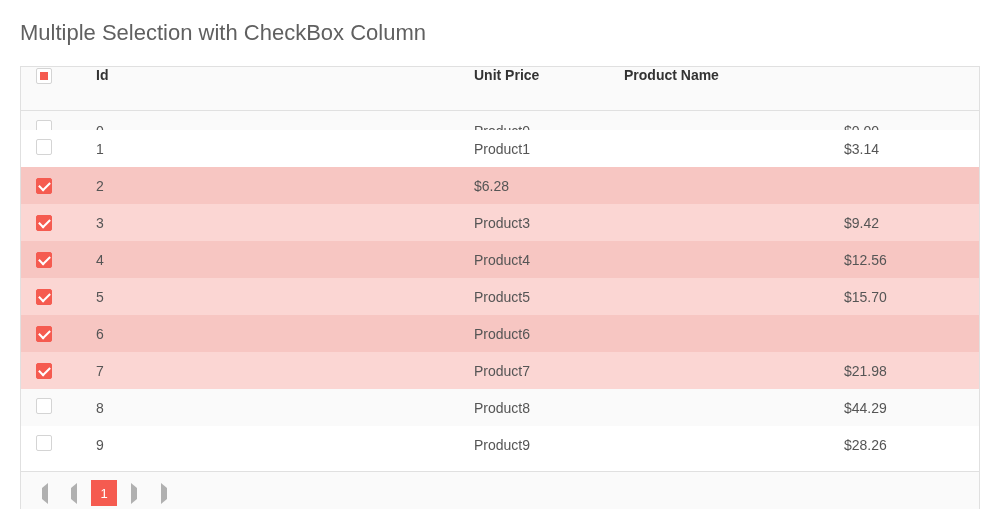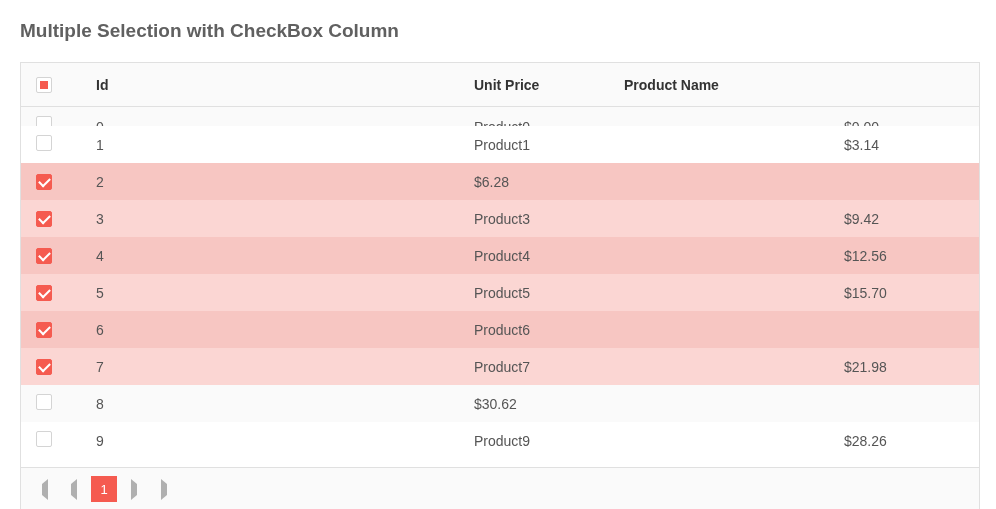--- a/index.html
+++ b/index.html
@@ -5,35 +5,34 @@
   * { box-sizing: border-box; }
   body {
     margin: 0;
     padding: 20px;
     font-family: "Segoe UI", Arial, sans-serif;
     color: #333;
     background: #fff;
     width: 996px;
   }
   h2.page-title {
-    font-weight: 700;
-    font-size: 19px;
+    font-weight: 400;
+    font-size: 22px;
     color: #606060;
     margin: 0 0 20px 0;
   }
   .grid {
     border: 1px solid #e0e0e0;
     width: 960px;
   }
   .grid-header {
     display: flex;
     background: #fafafa;
     border-bottom: 1px solid #e0e0e0;
     height: 44px;
-    align-items: center;
   }
   .grid-header .col {
     padding: 0 15px;
     font-size: 14px;
     color: #333;
     font-weight: 600;
   }
   .col-check { width: 60px; flex-shrink:0;}
   .col-id    { width: 378px; flex-shrink:0;}
   .col-name  { width: 370px; flex-shrink:0;}
@@ -208,21 +207,22 @@
     <div class="row selected">
       <div class="col col-check"><span class="checkbox checked"></span></div>
       <div class="col col-id">7</div>
       <div class="col col-name">Product7</div>
       <div class="col col-price">$21.98</div>
     </div>
 
     <div class="row alt">
       <div class="col col-check"><span class="checkbox"></span></div>
       <div class="col col-id">8</div>
-      <div class="col col-price">$30.62</div>
+      <div class="col col-name">Product8</div>
+      <div class="col col-price">$44.29</div>
     </div>
 
     <div class="row">
       <div class="col col-check"><span class="checkbox"></span></div>
       <div class="col col-id">9</div>
       <div class="col col-name">Product9</div>
       <div class="col col-price">$28.26</div>
     </div>
 
   </div>

